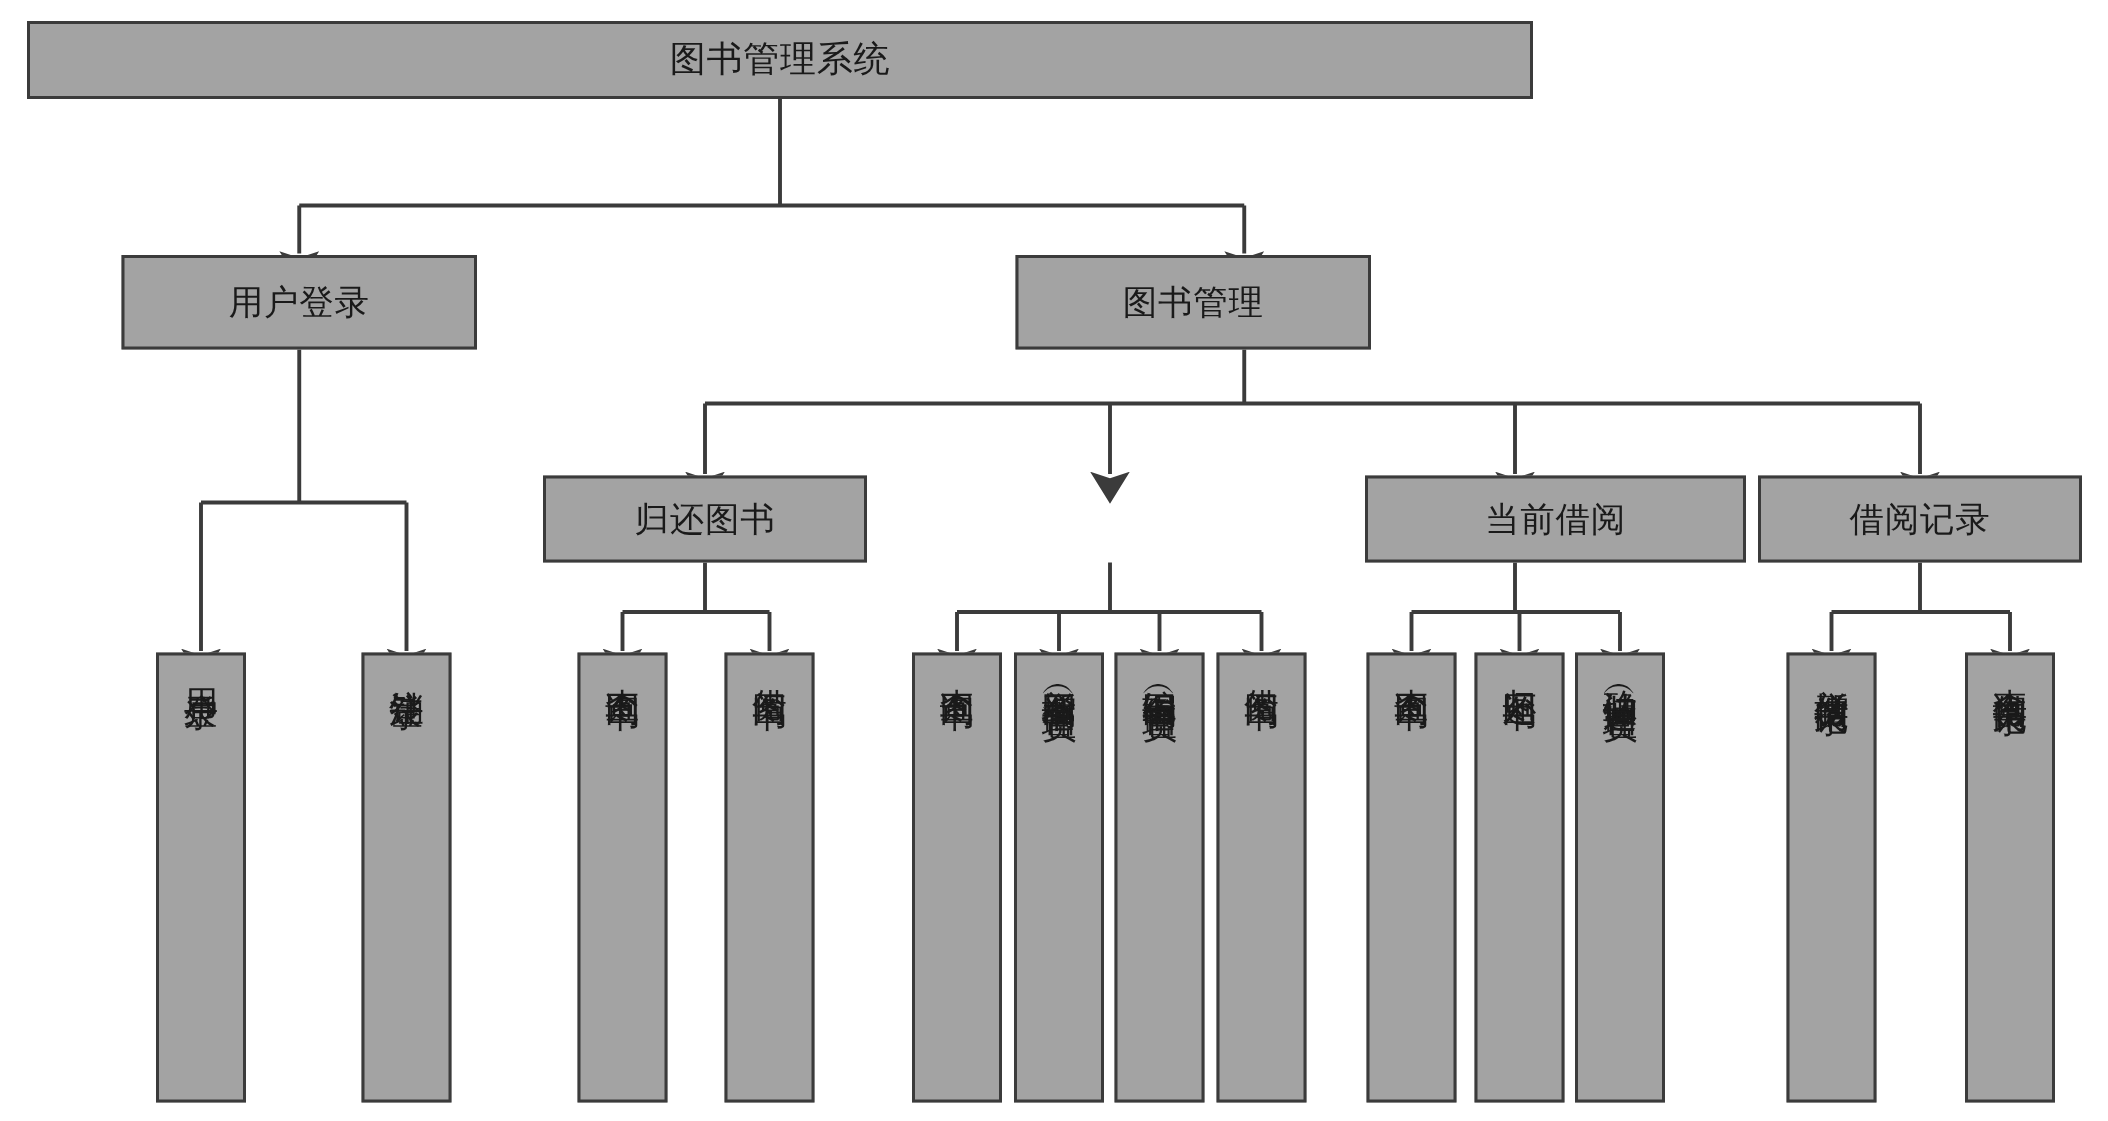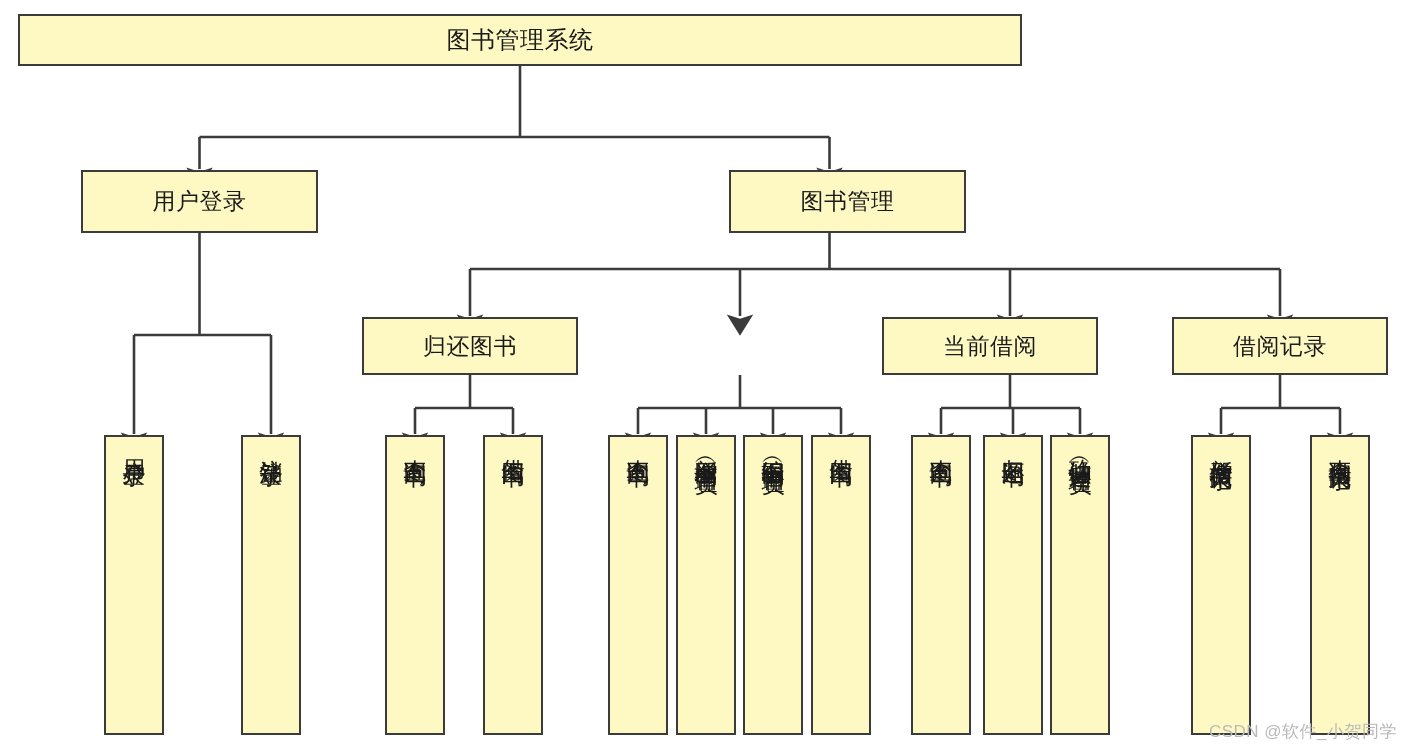--- a/index.html
+++ b/index.html
@@ -23,21 +23,21 @@
     left: 0;
     top: 0;
     width: 1405px;
     height: 747px;
     pointer-events: none;
   }
   .node {
     position: absolute;
     box-sizing: border-box;
     border: 2.5px solid #3b3b3b;
-    background: #fef9c3;
+    background: #a3a3a3;
     display: flex;
     align-items: center;
     justify-content: center;
     color: #1a1a1a;
     z-index: 2;
   }
   .node .label {
     display: block;
     text-align: center;
     line-height: 1.06;
@@ -121,28 +121,28 @@
       </g>
   </svg>
 
   <div class="node h root" style="left: 18px; top: 14px; width: 1004px; height: 52px;">
     <span class="label">图书管理系统</span>
   </div>
 
   <div class="node h" style="left: 81px; top: 170px; width: 237px; height: 63px;">
     <span class="label">用户登录</span>
   </div>
-  <div class="node h" style="left: 729px; top: 170px; width: 237px; height: 63px;">
+  <div class="node h" style="left: 677px; top: 170px; width: 237px; height: 63px;">
     <span class="label">图书管理</span>
   </div>
 
   <div class="node h" style="left: 362px; top: 317px; width: 216px; height: 58px;">
     <span class="label">归还图书</span>
   </div>
-  <div class="node h" style="left: 882px; top: 317px; width: 216px; height: 58px;">
+  <div class="node h" style="left: 910px; top: 317px; width: 254px; height: 58px;">
     <span class="label">当前借阅</span>
   </div>
   <div class="node h" style="left: 1172px; top: 317px; width: 216px; height: 58px;">
     <span class="label">借阅记录</span>
   </div>
 
   <div class="node v" style="left: 104px; top: 435px; width: 60px; height: 300px;">
     <span class="label">用户登录</span>
   </div>
   <div class="node v" style="left: 241px; top: 435px; width: 60px; height: 300px;">
@@ -179,14 +179,13 @@
     <span class="label">确认归还（管理员）</span>
   </div>
 
   <div class="node v" style="left: 1191px; top: 435px; width: 60px; height: 300px;">
     <span class="label">新增借阅记录</span>
   </div>
   <div class="node v" style="left: 1310px; top: 435px; width: 60px; height: 300px;">
     <span class="label">查询借阅记录</span>
   </div>
 
-  <div id="watermark">CSDN @软件_小贺同学</div>
 </div>
 
 </body></html>

